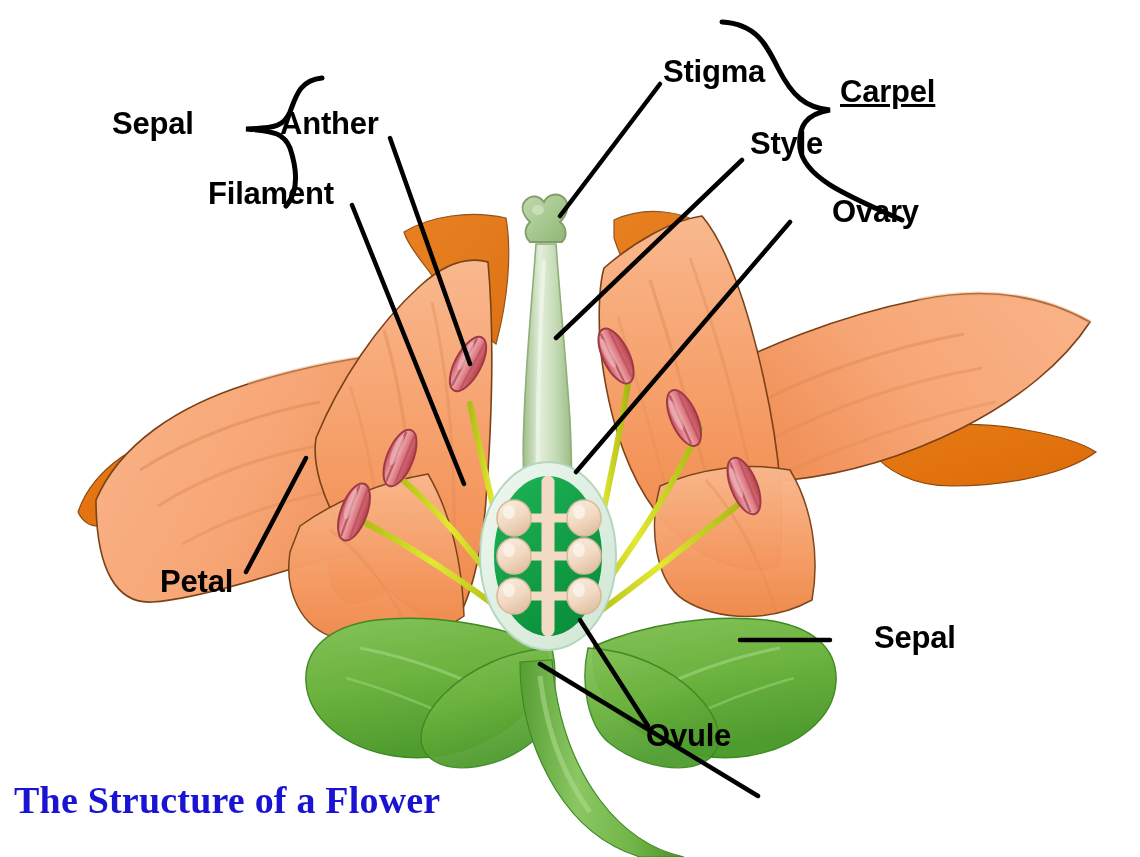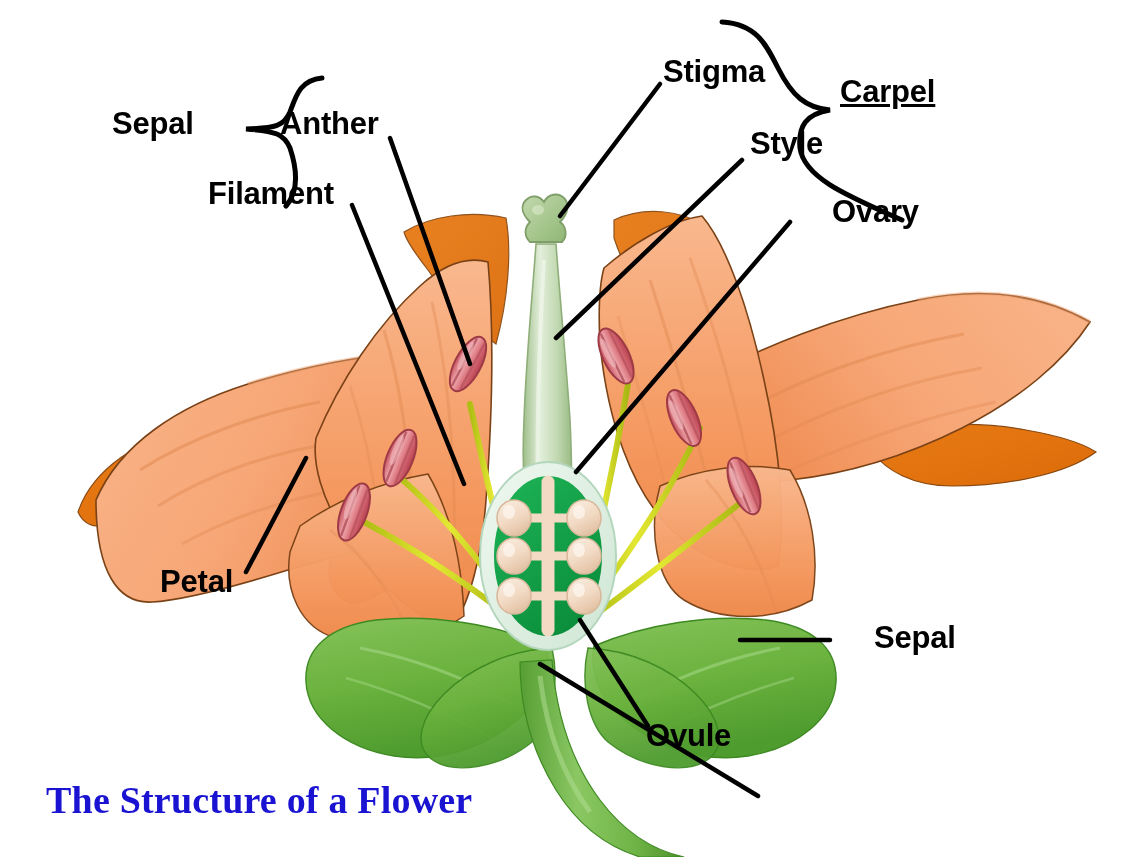--- a/index.html
+++ b/index.html
@@ -38,21 +38,20 @@
   #title-text {
     position: absolute;
     left: 14px;
     top: 778px;
     font-family: "Liberation Serif", serif;
     font-weight: bold;
     font-size: 38px;
     color: #1A14D2;
     white-space: nowrap;
     letter-spacing: 0.2px;
-    margin-left: 32px;
   }
   #watermark {
     position: absolute;
     left: 846px;
     top: 784px;
     font-family: "DejaVu Sans", sans-serif;
     font-size: 29px;
     color: rgba(0,0,0,0.10);
     white-space: nowrap;
     letter-spacing: 1px;

